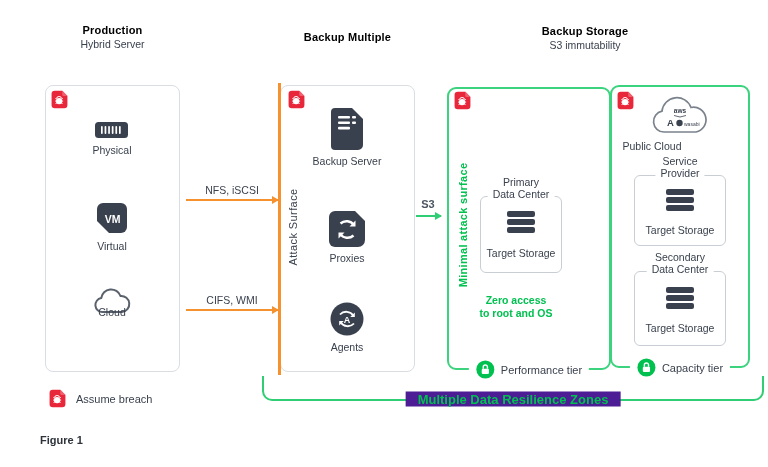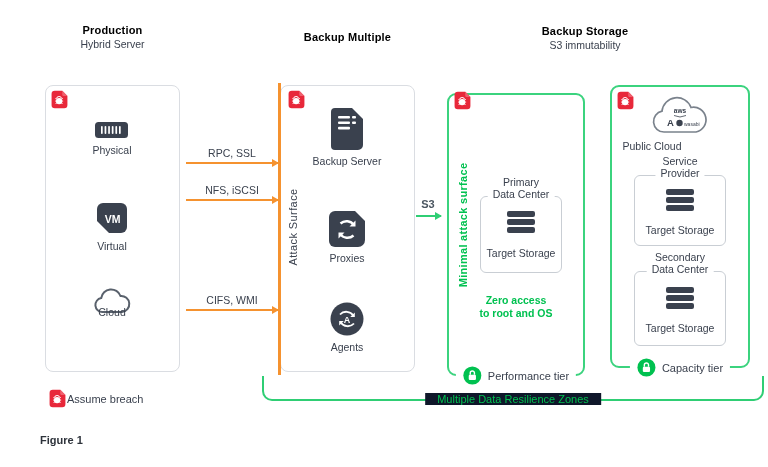--- a/index.html
+++ b/index.html
@@ -21,22 +21,22 @@
   .gline{position:relative;height:2px;background:#2FCE74;}
   .gline::after{content:'';position:absolute;right:-1px;top:-3.5px;border-left:7px solid #2FCE74;border-top:4.5px solid transparent;border-bottom:4.5px solid transparent;}
   .rot{position:absolute;transform:rotate(-90deg);text-align:center;white-space:nowrap;}
   .attack-surface-txt{font-size:11px;color:#3A414E;letter-spacing:.4px;}
   .minimal-txt{font-size:11px;font-weight:bold;color:#00C150;letter-spacing:.3px;}
   .dcbox{position:absolute;background:#fff;border:1px solid #C9CED4;border-radius:6px;box-sizing:border-box;}
   .dctitle{position:absolute;transform:translateX(-50%);text-align:center;font-size:10.5px;line-height:12px;color:#3A414E;background:#fff;padding:0 5px;white-space:nowrap;z-index:2;}
   .note{position:absolute;transform:translateX(-50%);text-align:center;color:#00C150;font-weight:bold;font-size:10.5px;line-height:13px;white-space:nowrap;}
   .tier{position:absolute;left:50%;bottom:-11px;transform:translateX(-50%);display:flex;align-items:center;gap:6px;background:#fff;padding:0 7px;font-size:11px;color:#3A414E;white-space:nowrap;}
   .bracket{position:absolute;left:262px;top:376px;width:502px;height:25px;border-left:2px solid #2FCE74;border-right:2px solid #2FCE74;border-bottom:2px solid #2FCE74;border-radius:0 0 10px 10px;box-sizing:border-box;}
-  .bracket .zlabel{position:absolute;left:50%;top:100%;transform:translate(-50%,-50%);background:#0f172a;padding:0 12px;color:#00C150;font-weight:normal;font-size:11px;white-space:nowrap;}
-  .legend{position:absolute;left:48px;top:389px;display:flex;align-items:center;font-size:11px;color:#3A414E;}
+  .bracket .zlabel{position:absolute;left:50%;top:100%;transform:translate(-50%,-50%);background:#4c1d95;padding:0 12px;color:#00C150;font-weight:bold;font-size:13px;white-space:nowrap;}
+  .legend{position:absolute;left:48px;top:389px;display:flex;align-items:center;gap:9px;font-size:11px;color:#3A414E;}
   .figcap{position:absolute;left:40px;top:434px;font-size:11px;font-weight:bold;color:#2E333B;}
   .s3lbl{position:absolute;font-size:11px;font-weight:bold;color:#4A5560;text-align:center;}
 </style>
 </head>
 <body>
 
 <div class="canvas">
 
   <div class="hdr" style="left:45px;width:135px;top:24px">
     <div class="t">Production</div>
@@ -76,24 +76,20 @@
     <path d="M7 1h18a6 6 0 0 1 6 6v18a6 6 0 0 1-6 6H13L1 19V7a6 6 0 0 1 6-6Z" fill="#3A414E"></path>
     <text x="16.5" y="20.5" font-size="10.5" font-weight="bold" fill="#fff" text-anchor="middle">VM</text>
   </svg>
   <div class="itemlabel" style="left:112px;top:240px">Virtual</div>
 
   <svg class="abs" style="left:92px;top:288px" width="40" height="28" viewBox="0 0 40 28">
     <path d="M30 24H10.5a7 7 0 0 1-1.3-13.9A10 10 0 0 1 28.5 8 6.8 6.8 0 0 1 30 24Z" stroke="#59616C" stroke-width="2" fill="#fff"></path>
   </svg>
   <div class="itemlabel" style="left:112px;top:306px">Cloud</div>
 
-  <div class="parrow" style="top:147px">
-    <div class="lbl">RPC, SSL</div>
-    <div class="oline"></div>
-  </div>
   <div class="parrow" style="top:184px">
     <div class="lbl">NFS, iSCSI</div>
     <div class="oline"></div>
   </div>
   <div class="parrow" style="top:294px">
     <div class="lbl">CIFS, WMI</div>
     <div class="oline"></div>
   </div>
 
   <div class="panel" style="left:280px;top:85px;width:135px;height:287px"></div>
@@ -138,21 +134,21 @@
     </g>
     <path d="M25.8 11.5v4.6h-4.6z" fill="#fff"></path>
     <path d="M10.2 24.5v-4.6h4.6z" fill="#fff"></path>
     <text x="18" y="21.5" font-size="9" font-weight="bold" fill="#fff" text-anchor="middle">A</text>
   </svg>
   <div class="itemlabel" style="left:347px;top:341px">Agents</div>
 
   <div class="s3lbl" style="left:414px;top:198px;width:28px">S3</div>
   <div class="gline abs" style="left:416px;top:215px;width:25px"></div>
 
-  <div class="zone" style="left:447px;top:93px;width:138px;height:283px">
+  <div class="zone" style="left:447px;top:87px;width:164px;height:283px">
     <div class="tier">
       <svg width="19" height="19" viewBox="0 0 20 20">
         <circle cx="10" cy="10" r="9.5" fill="#00C150"></circle>
         <rect x="6.2" y="9.2" width="7.6" height="5.6" rx="1.2" fill="#fff"></rect>
         <path d="M7.8 9.2V7.4a2.2 2.2 0 0 1 4.4 0v1.8" stroke="#fff" stroke-width="1.5" fill="none"></path>
       </svg>
       <span>Performance tier</span>
     </div>
   </div>
   <svg class="abs" style="left:453px;top:91px" width="19" height="19" viewBox="0 0 24 24">

